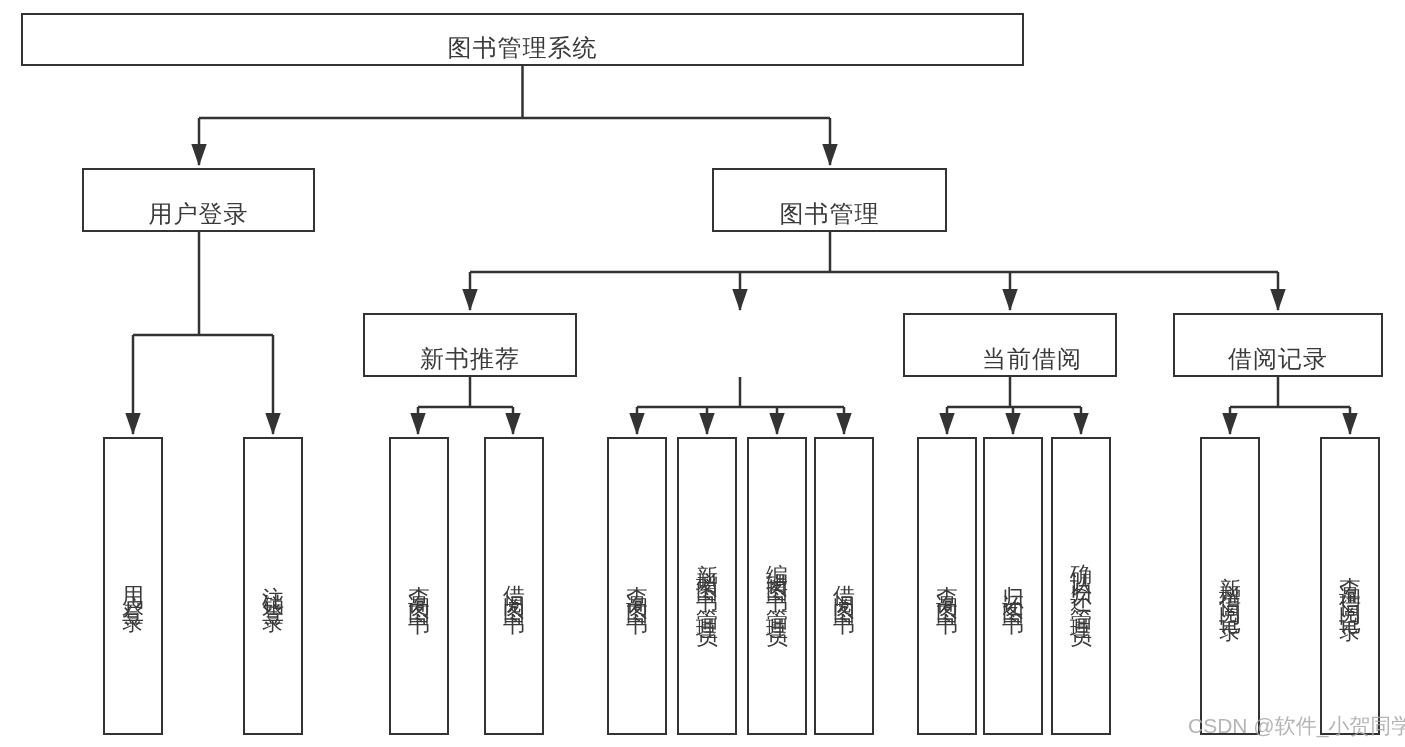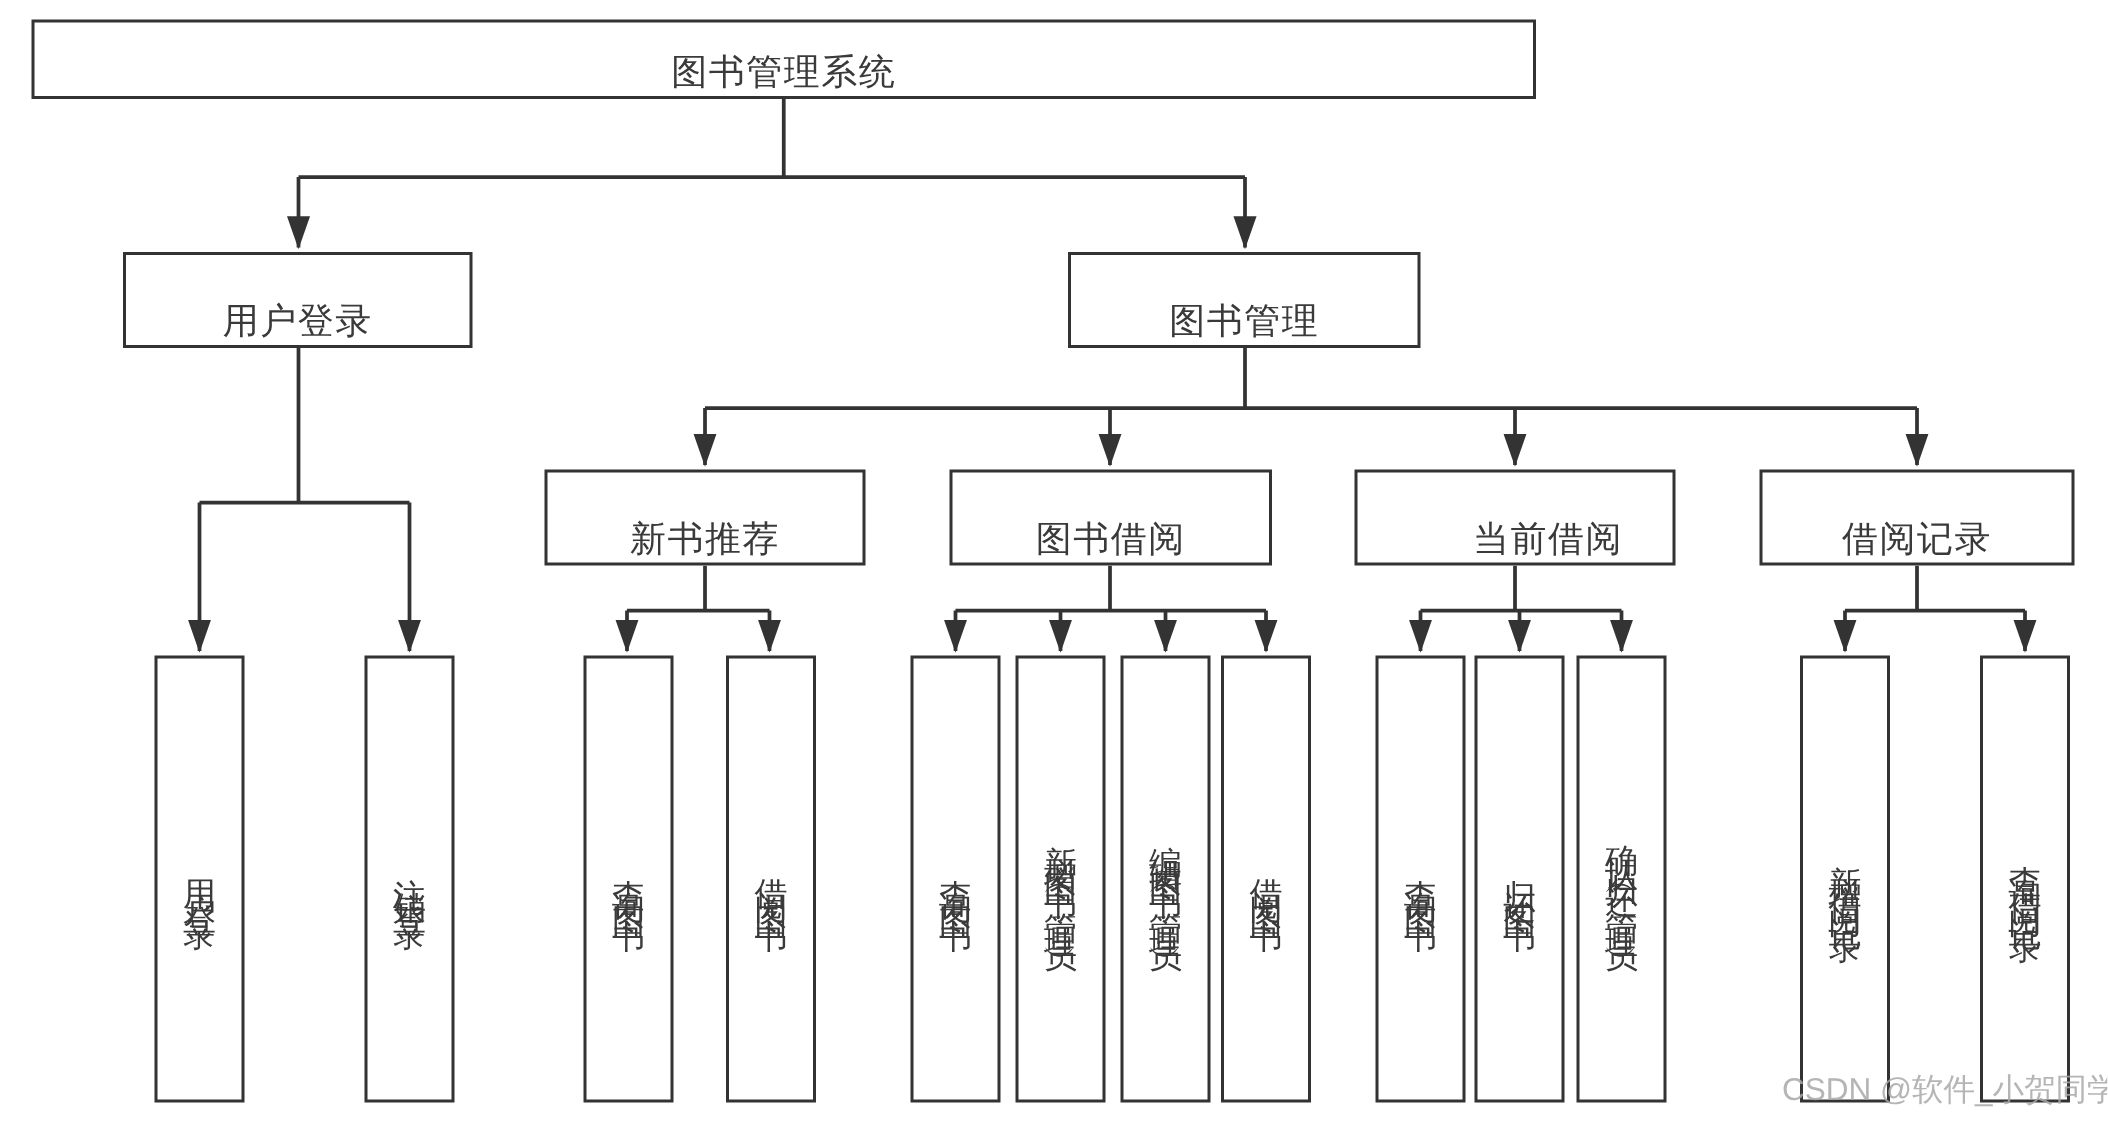--- a/index.html
+++ b/index.html
@@ -122,23 +122,20 @@
   <div class="node" style="left:82px; top:168px; width:233px; height:64px;">
     <span>用户登录</span>
   </div>
   <div class="node" style="left:712px; top:168px; width:235px; height:64px;">
     <span>图书管理</span>
   </div>
 
   <div class="node" style="left:363px; top:313px; width:214px; height:64px;">
     <span>新书推荐</span>
   </div>
-  <div class="node" style="left:633px; top:313px; width:215px; height:64px;">
-    <span>图书借阅</span>
-  </div>
   <div class="node" style="left:903px; top:313px; width:214px; height:64px;padding-left:44px;">
     <span>当前借阅</span>
   </div>
   <div class="node" style="left:1173px; top:313px; width:210px; height:64px;">
     <span>借阅记录</span>
   </div>
 
   <div class="leaf" style="left:103px;">
     <span class="vtext">用户登录</span>
   </div>

